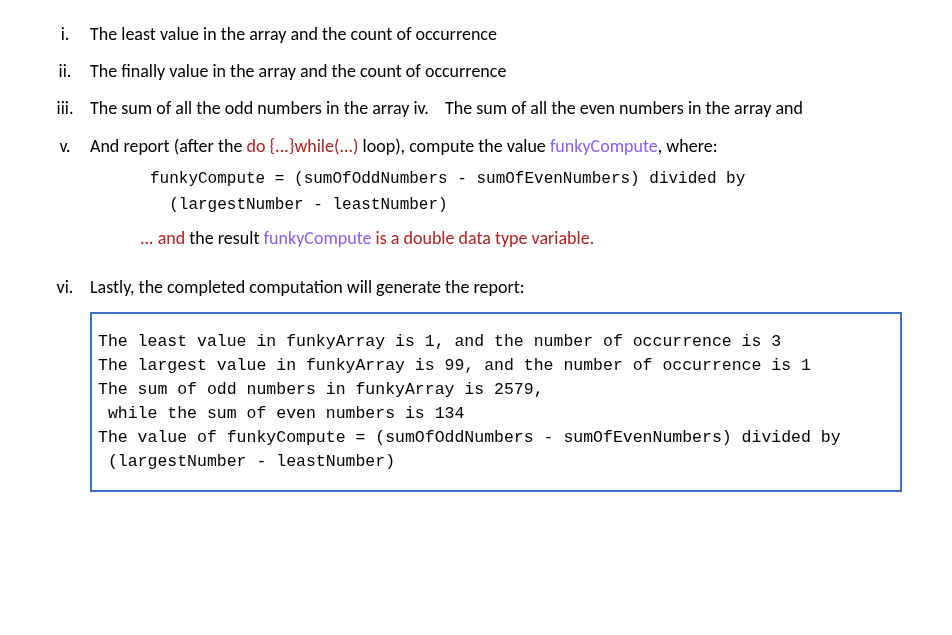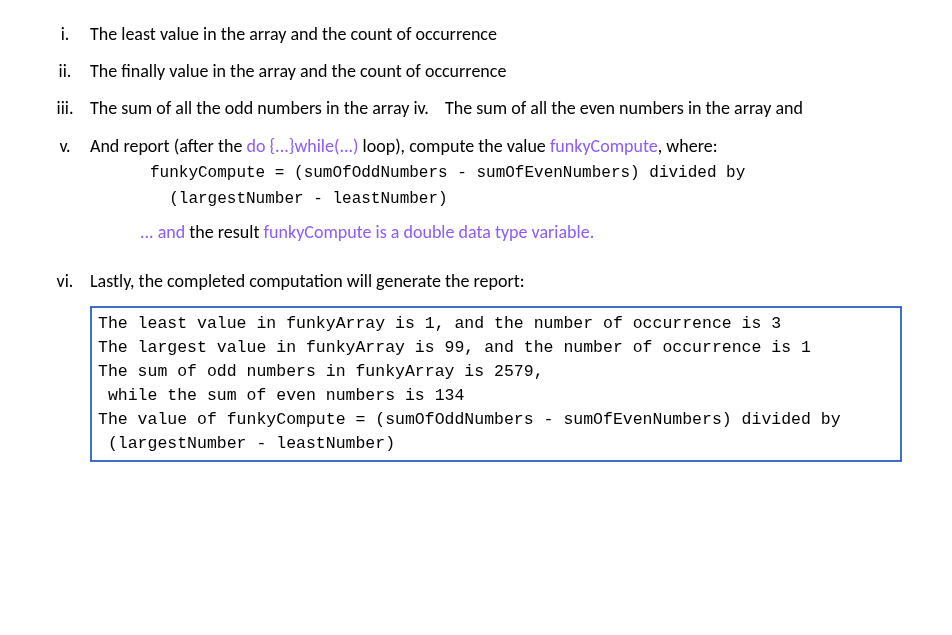--- a/index.html
+++ b/index.html
@@ -17,36 +17,36 @@
     }
     .roman {
       width: 50px;
       text-align: center;
       flex-shrink: 0;
     }
     .content {
       flex: 1;
     }
     .bold { font-weight: normal; }
-    .red { color: #8b5cf6; }
+    .red { color: #b91c1c; }
     .underline { }
     .green-var {
       color: #8b5cf6;
     }
     .formula-block {
       margin-left: 60px;
-      margin-top: 0;
+      margin-top: 6px;
     }
     .mono {
       font-family: "Courier New", monospace;
       font-size: 16px;
     }
     .output-box {
       border: 2px solid #3d6fc9;
-      padding: 4px 6px;
+      padding: 16px 6px;
       margin: 10px 0 0 50px;
       font-family: "Courier New", monospace;
       font-size: 16.5px;
       line-height: 1.45;
       color: #000;
     }
     .result-line {
       margin-left: 50px;
       margin-top: 6px;
     }

